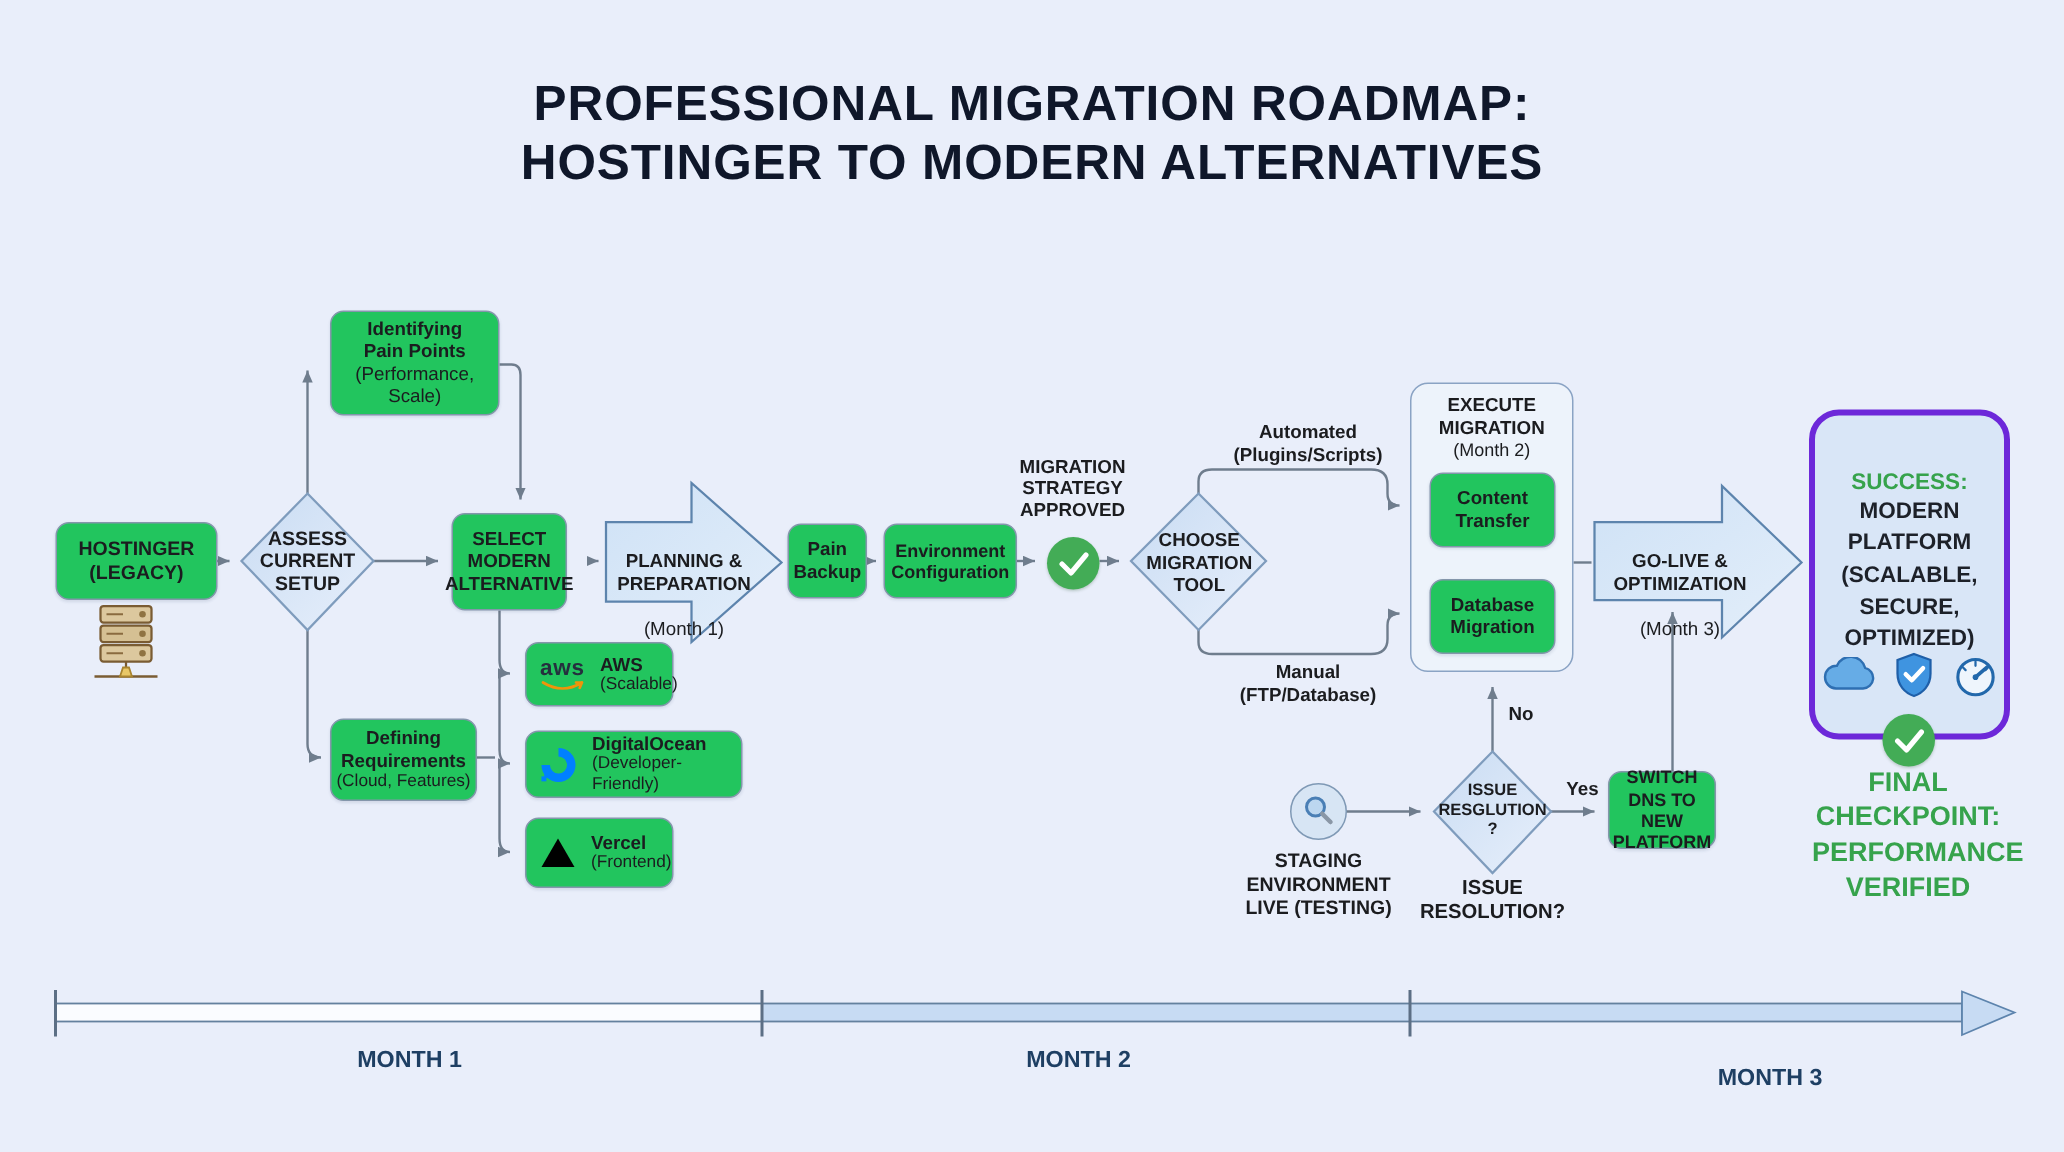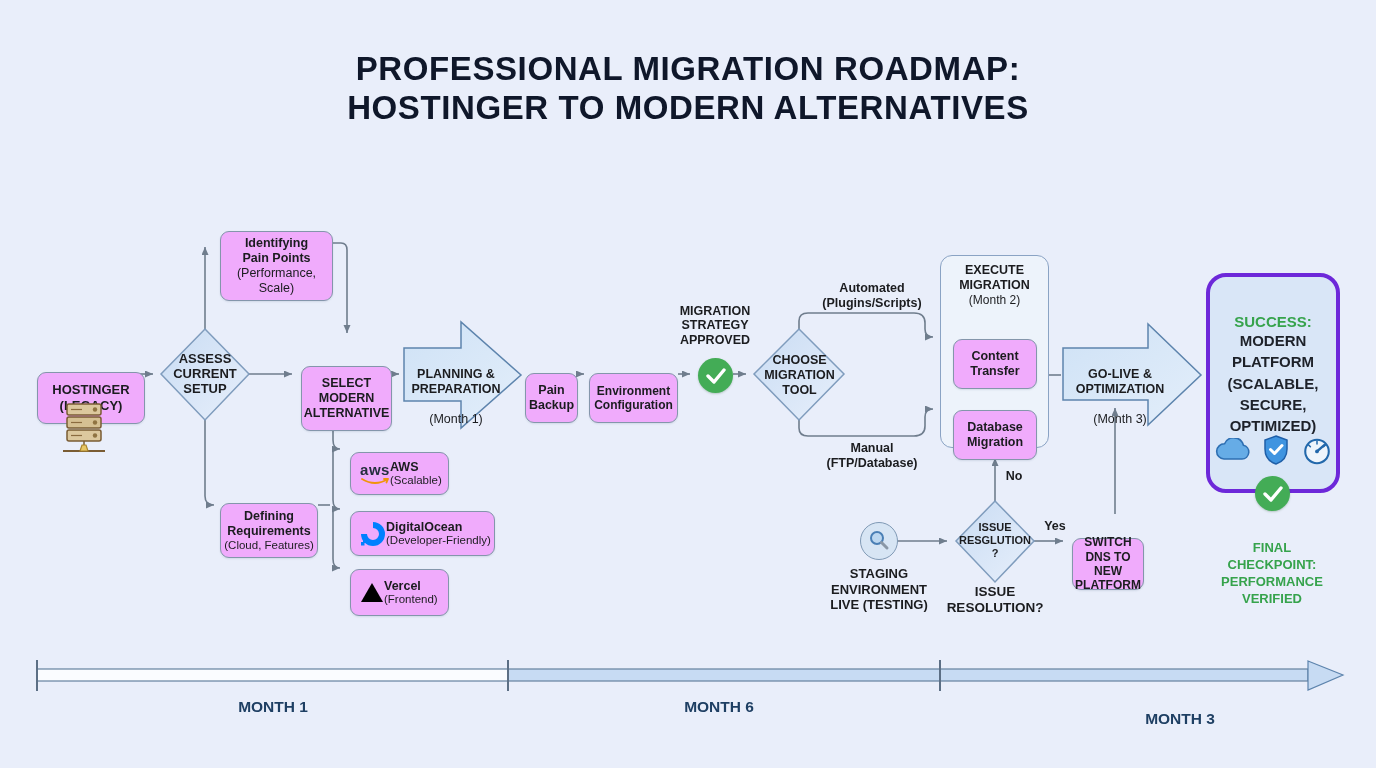--- a/index.html
+++ b/index.html
@@ -2,42 +2,42 @@
 <html><head>
 <meta charset="utf-8">
 <style>
   html,body{margin:0;padding:0;}
   body{font-family:"Liberation Sans",sans-serif;background:#e9eefa;}
   .stage{position:relative;width:1376px;height:768px;background:#e9eefa;overflow:hidden;}
   .layer{position:absolute;left:0;top:0;}
   .title{position:absolute;left:288px;top:50px;width:800px;text-align:center;
          font-size:33px;font-weight:800;line-height:1.17;letter-spacing:.6px;
          color:#0f172a;white-space:pre-line;}
-  .box{position:absolute;background:#f0abfc;border:1.5px solid #8496ab;border-radius:9px;
+  .box{position:absolute;background:#22c55e;border:1.5px solid #8496ab;border-radius:9px;
        display:flex;flex-direction:column;align-items:center;justify-content:center;
        text-align:center;color:#1b1c1f;font-weight:700;font-size:12.5px;line-height:1.2;
-       box-shadow:0 1px 2px rgba(44,66,98,.12);box-sizing:border-box;margin-top:24px;}
+       box-shadow:0 1px 2px rgba(44,66,98,.12);box-sizing:border-box;}
   .pre{white-space:pre-line;}
   .lbl{position:absolute;text-align:center;color:#1b1c1f;font-weight:700;
        font-size:12.5px;line-height:1.2;white-space:pre-line;}
   .r{font-weight:400;}
   .container{position:absolute;background:#edf3fb;border:1.5px solid #8aa3c4;border-radius:12px;
        text-align:center;color:#1b1c1f;box-sizing:border-box;}
   .check{position:absolute;width:35px;height:35px;border-radius:50%;background:#43ac56;
        display:flex;align-items:center;justify-content:center;box-shadow:0 1px 2px rgba(30,80,40,.25);}
   .green{color:#36a34c;}
   .circle-icon{position:absolute;width:38px;height:38px;border-radius:50%;background:#d7e5f4;
        border:1.5px solid #7f99b5;display:flex;align-items:center;justify-content:center;box-sizing:border-box;}
   .success{position:absolute;left:1206px;top:273px;width:134px;height:220px;background:#d9e6f7;
        border:4px solid #6d28d9;border-radius:20px;box-sizing:border-box;text-align:center;}
   .success .stitle{display:block;margin-top:36px;font-size:15px;font-weight:700;}
   .success .sbody{display:block;font-size:15px;font-weight:700;line-height:1.42;color:#1d2129;}
   .icons-row{position:absolute;left:1215px;top:435px;width:118px;display:flex;
        align-items:center;justify-content:space-between;}
-  .alt{flex-direction:row;gap:0;justify-content:flex-start;padding-left:9px;text-align:left;}
+  .alt{flex-direction:row;gap:10px;justify-content:flex-start;padding-left:9px;text-align:left;}
   .alt .col{display:flex;flex-direction:column;line-height:1.15;}
   .alt .sub{font-weight:400;font-size:11.5px;}
   .awslogo{display:flex;flex-direction:column;align-items:center;line-height:1;}
   .awslogo .awstxt{font-size:15px;font-weight:700;color:#252f3e;letter-spacing:.5px;}
   .month{position:absolute;top:698px;width:120px;text-align:center;font-size:15.5px;
        font-weight:700;color:#1e3f63;}
   .small-note{font-weight:600;}
 </style>
 </head>
 <body>
@@ -136,21 +136,21 @@
     <span class="pre r">(Performance,
 Scale)</span>
   </div>
 
   <div class="box" style="left:220px;top:479px;width:98px;height:55px;">
     <span class="pre">Defining
 Requirements</span>
     <span class="pre r" style="font-size:11.5px;">(Cloud, Features)</span>
   </div>
 
-  <div class="box pre" style="left:301px;top:342px;width:91px;height:65px;font-size:12.5px;">SELECT
+  <div class="box pre" style="left:301px;top:342px;width:77px;height:65px;font-size:12.5px;">SELECT
 MODERN
 ALTERNATIVE</div>
 
   <div class="box alt" style="left:350px;top:428px;width:99px;height:43px;">
     <span class="awslogo">
       <span class="awstxt">aws</span>
       <svg width="30" height="8" viewBox="0 0 30 8">
         <path d="M2,2 Q15,10 28,2 M28,2 l-4,0 M28,2 l-1.5,3.5" stroke="#f0940a" stroke-width="1.8" fill="none" stroke-linecap="round"></path>
       </svg>
     </span>
@@ -252,21 +252,21 @@
       <line x1="17" y1="16" x2="25" y2="9" stroke="#2268ab" stroke-width="2.6" stroke-linecap="round"></line>
       <circle cx="17" cy="16" r="2" fill="#2268ab"></circle>
       <path d="M8 9 l2 2 M17 5 v3 M26 9 l-2 2" stroke="#2268ab" stroke-width="1.6" stroke-linecap="round"></path>
     </svg>
   </div>
   <div class="check" style="left:1255px;top:476px;">
     <svg width="20" height="16" viewBox="0 0 20 16">
       <path d="M2,8 L8,14 L18,2" stroke="#fff" stroke-width="3.4" fill="none" stroke-linecap="round" stroke-linejoin="round"></path>
     </svg>
   </div>
-  <div class="lbl green" style="left:1208px;top:540px;width:128px;font-size:13px;line-height:1.3;">FINAL
+  <div class="lbl green" style="left:1208px;top:510px;width:128px;font-size:18px;line-height:1.3;">FINAL
 CHECKPOINT:
 PERFORMANCE
 VERIFIED</div>
 
   <div class="circle-icon" style="left:860px;top:522px;">
     <svg width="24" height="24" viewBox="0 0 24 24">
       <circle cx="10" cy="9" r="6" fill="#bcd7f0" stroke="#4a7fb5" stroke-width="2"></circle>
       <line x1="14.5" y1="13.5" x2="20" y2="19" stroke="#8a97a6" stroke-width="3" stroke-linecap="round"></line>
     </svg>
   </div>
@@ -281,16 +281,16 @@
 RESOLUTION?</div>
 
   <div class="lbl small-note" style="left:1040px;top:519px;width:30px;">Yes</div>
   <div class="lbl small-note" style="left:999px;top:469px;width:30px;">No</div>
 
   <div class="box pre" style="left:1072px;top:514px;width:72px;height:52px;font-size:12px;">SWITCH
 DNS TO NEW
 PLATFORM</div>
 
   <div class="month" style="left:213px;">MONTH 1</div>
-  <div class="month" style="left:659px;">MONTH 6</div>
+  <div class="month" style="left:659px;">MONTH 2</div>
   <div class="month" style="left:1120px;margin-top:12px;">MONTH 3</div>
 
 </div>
 
 </body></html>

